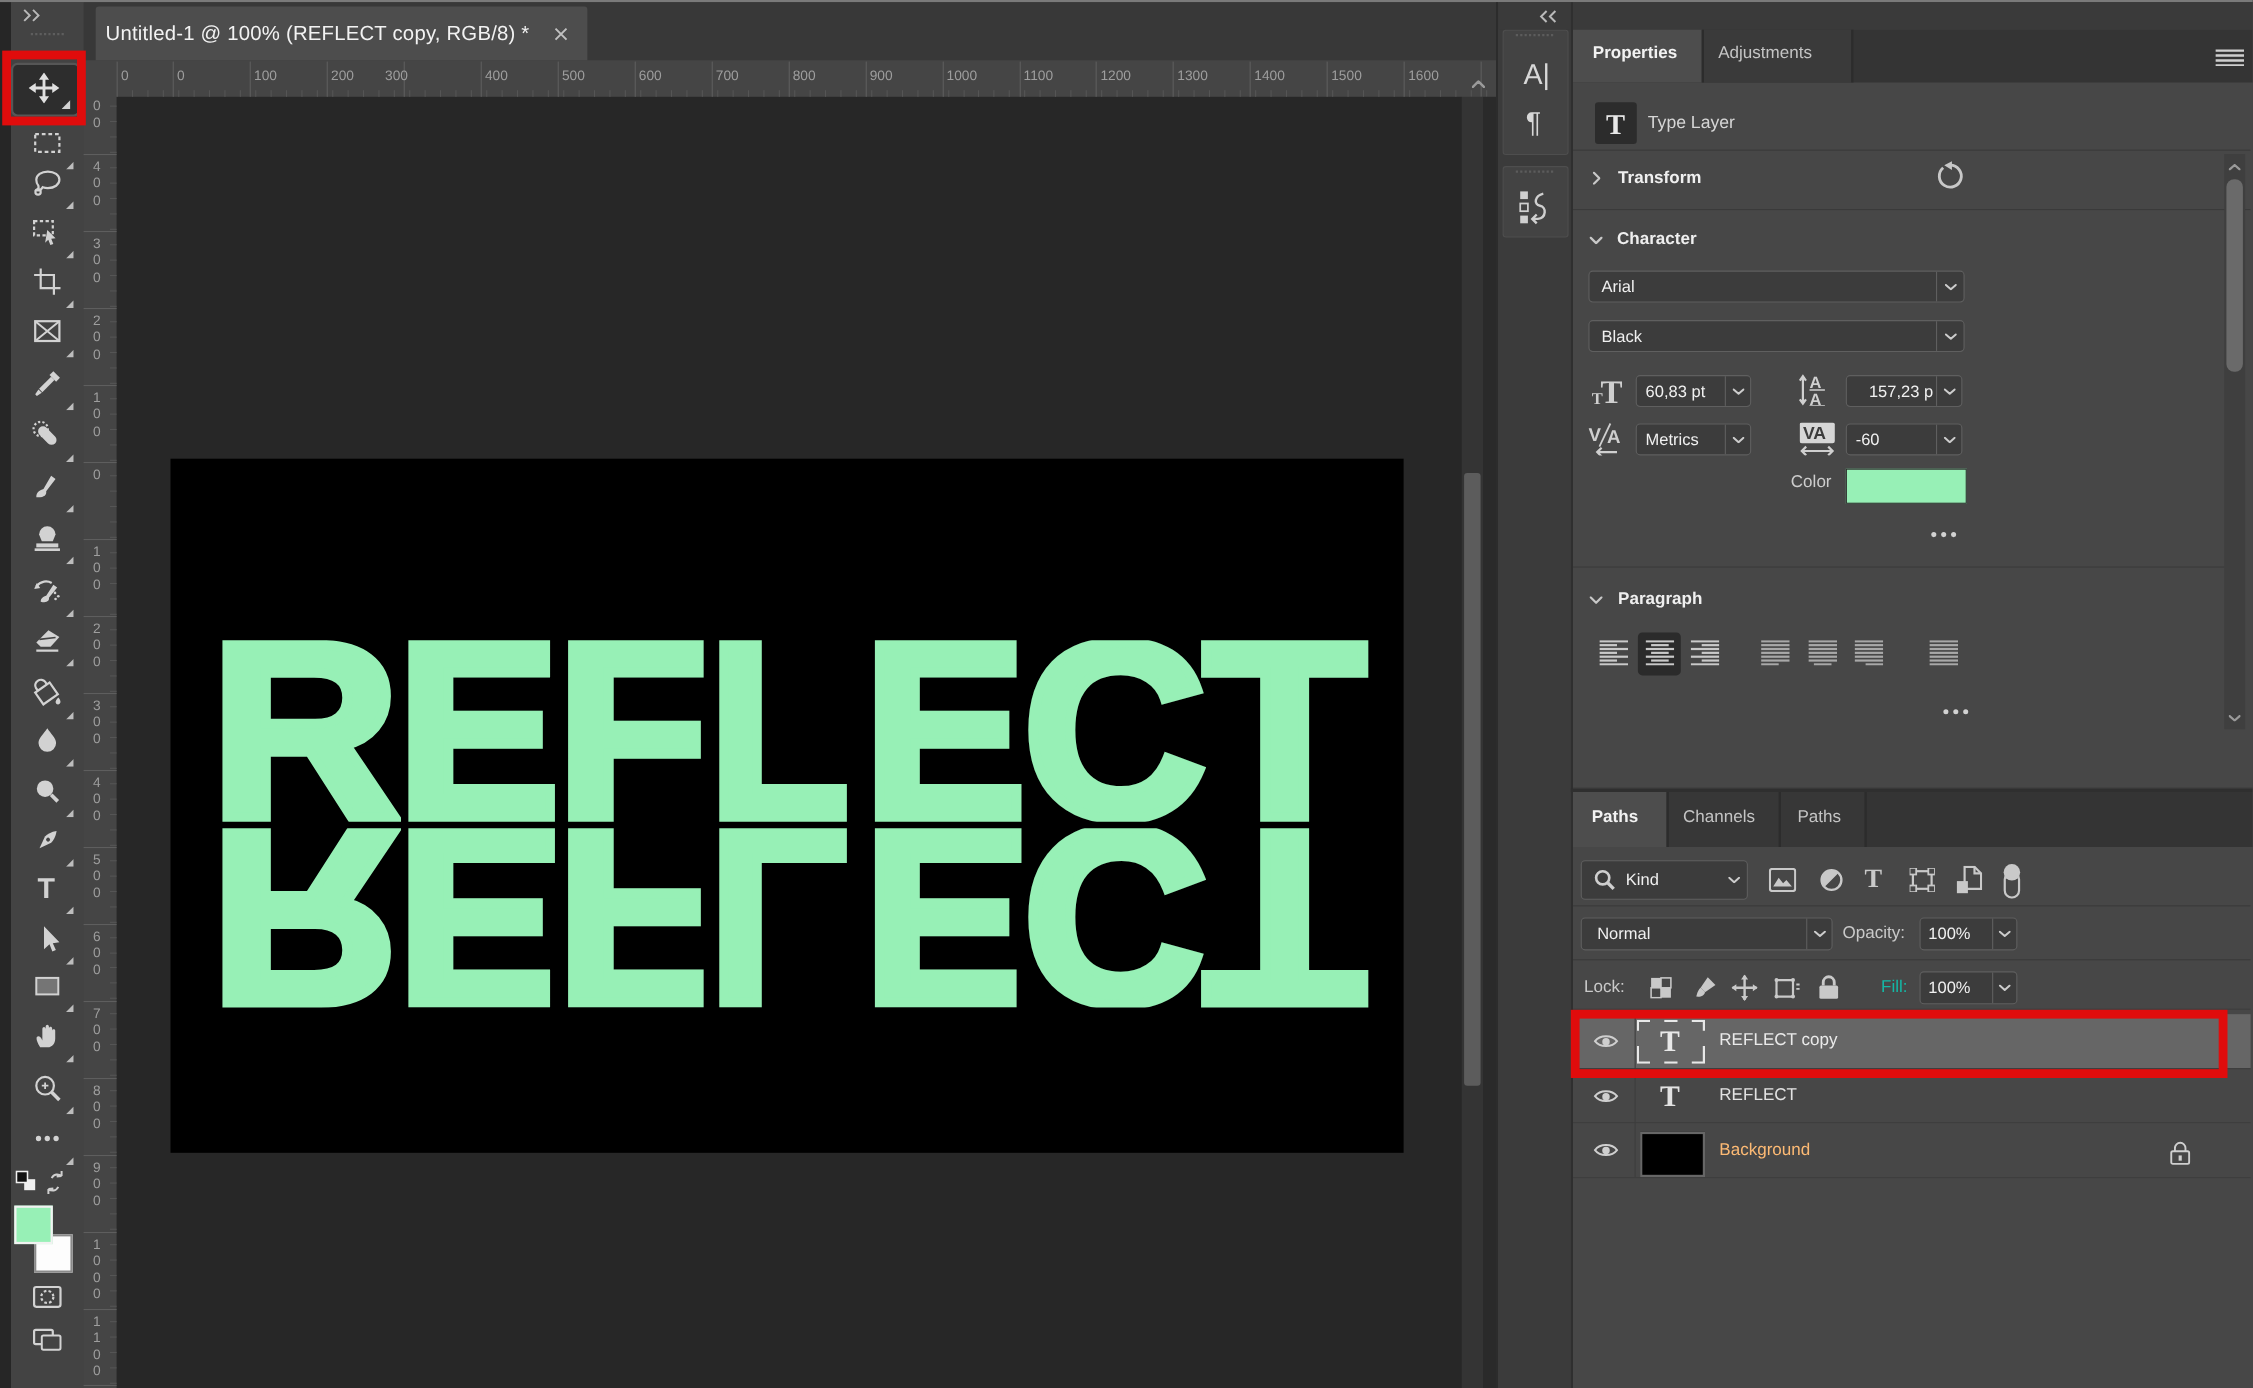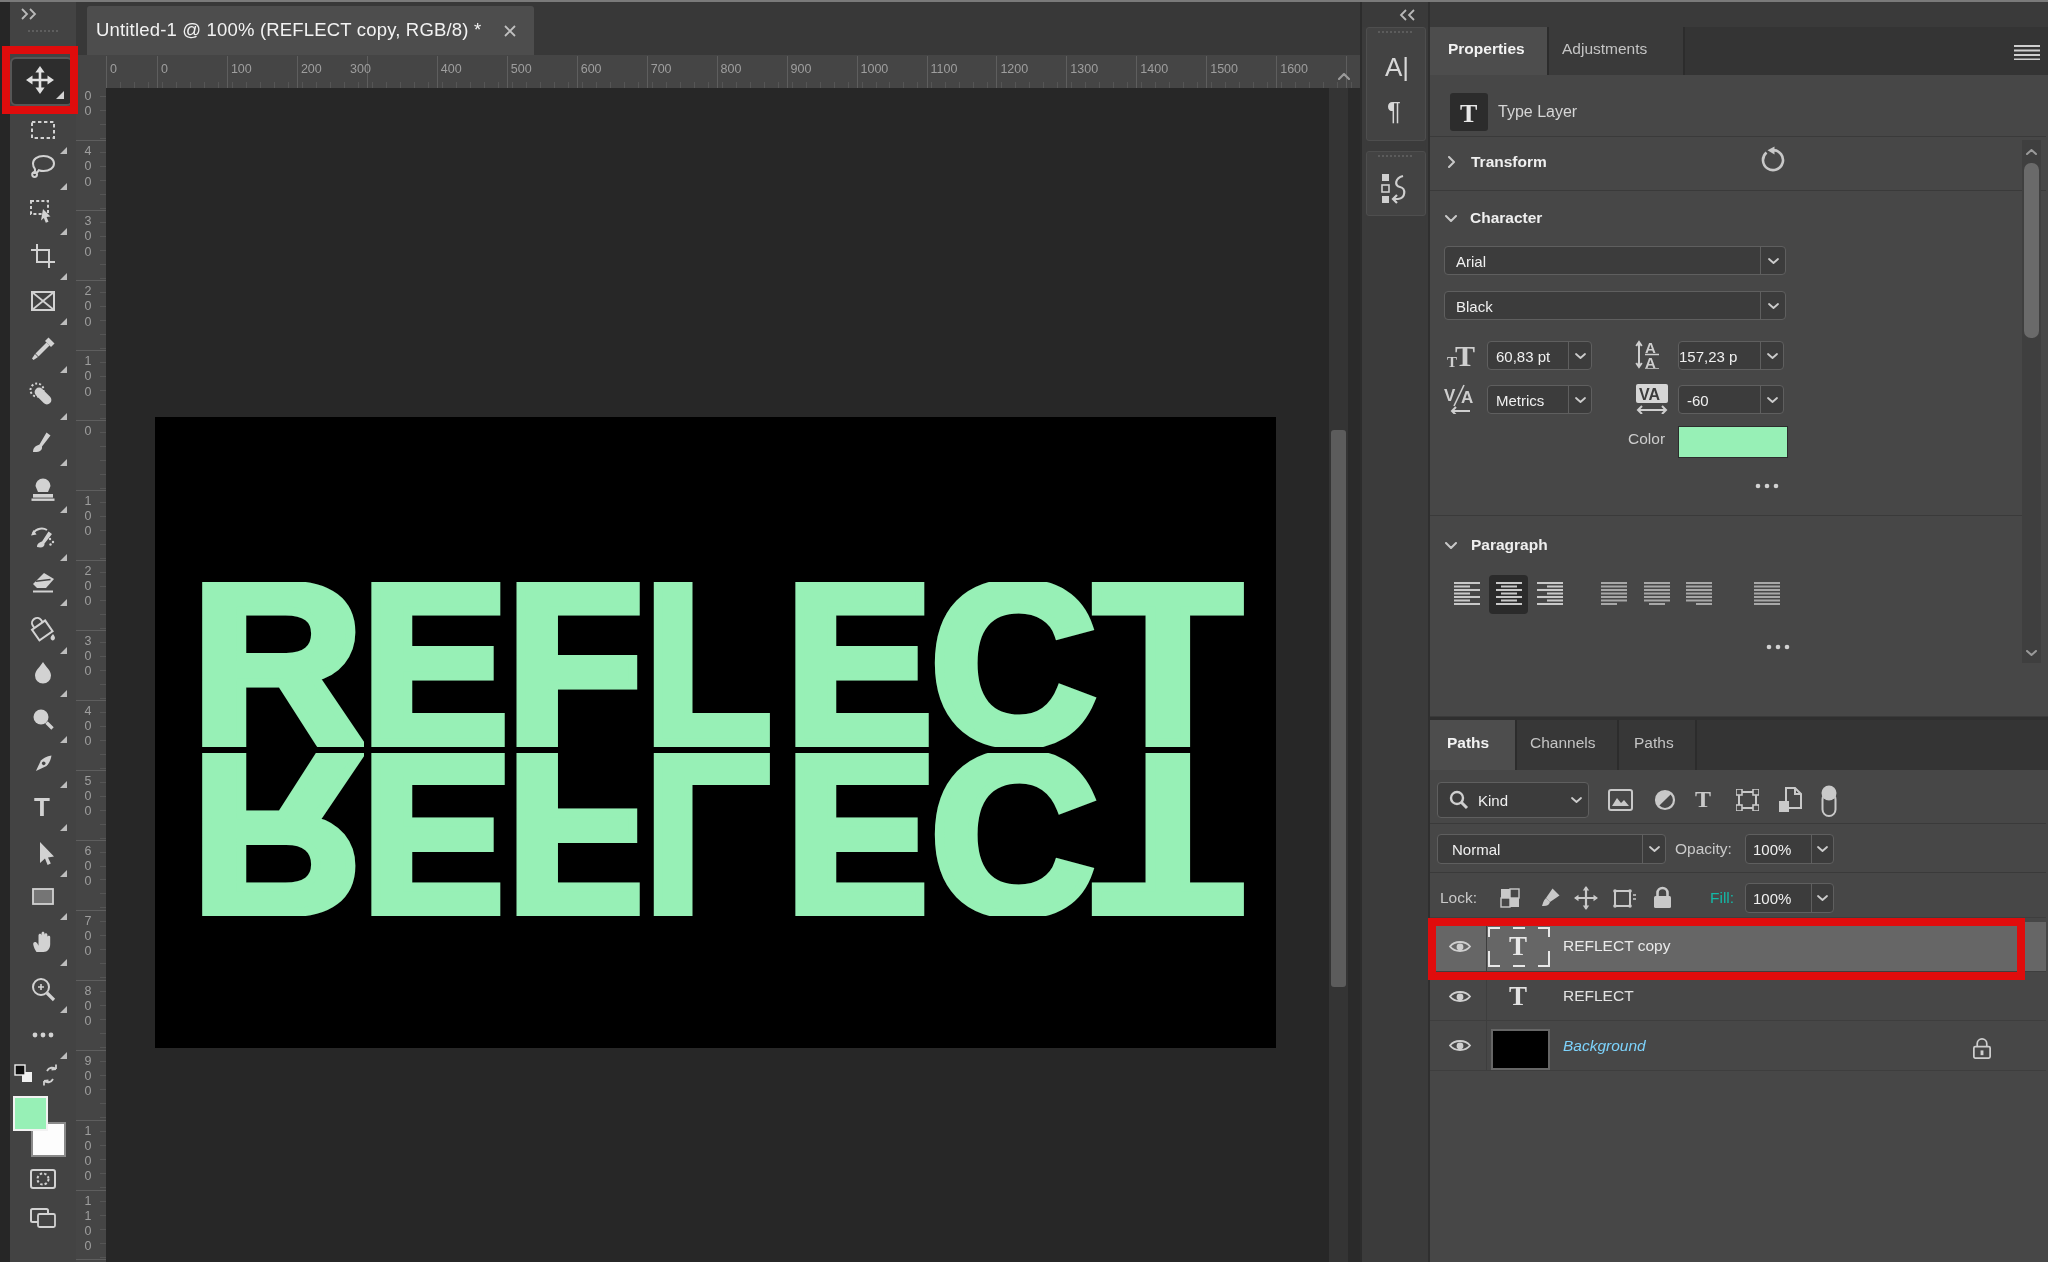--- a/index.html
+++ b/index.html
@@ -373,21 +373,21 @@
 <svg class="a" style="left:1574.5px;top:352.5px" width="11" height="6" viewBox="0 0 11 6">
     <polyline points="1,1 5.5,5 10,1" fill="none" stroke="#cccccc" stroke-width="1.8" stroke-linecap="round" stroke-linejoin="round"></polyline>
   </svg>
 <svg class="a" style="left:1635px;top:340px" width="34" height="29" viewBox="0 0 34 29">
 <path d="M4 2 V27 M1.2 6 L4 2 L6.8 6 M1.2 23 L4 27 L6.8 23" stroke="#cfcfcf" stroke-width="2" fill="none"></path>
 <text x="10" y="13" font-size="15" font-weight="700" fill="#cfcfcf" font-family="Liberation Sans">A</text>
 <text x="10" y="28" font-size="15" font-weight="700" fill="#cfcfcf" font-family="Liberation Sans">A</text>
 <path d="M10 14.5 H24 M10 29 H24" stroke="#cfcfcf" stroke-width="1.4"></path>
   </svg>
 <div class="fld" style="left:1678px;top:341px;width:104px;height:27px">
-    <div class="tx" style="left:0;font-size:15px">157,23 p</div>
+    <div class="tx" style="left:20px;font-size:15px">157,23 p</div>
     <div style="position:absolute;right:22px;top:0;width:1px;height:27px;background:#5f5f5f"></div>
   </div>
 <svg class="a" style="left:1766.5px;top:352.5px" width="11" height="6" viewBox="0 0 11 6">
     <polyline points="1,1 5.5,5 10,1" fill="none" stroke="#cccccc" stroke-width="1.8" stroke-linecap="round" stroke-linejoin="round"></polyline>
   </svg>
 <svg class="a" style="left:1444px;top:384px" width="36" height="30" viewBox="0 0 36 30">
 <text x="0" y="17" font-size="17" font-weight="700" fill="#cfcfcf" font-family="Liberation Sans">V</text>
 <text x="17" y="19" font-size="17" font-weight="700" fill="#cfcfcf" font-family="Liberation Sans">A</text>
 <path d="M20 1 L10 22" stroke="#cfcfcf" stroke-width="1.6"></path>
 <path d="M8 27 H26 M12 23 L8 27 L12 31" stroke="#cfcfcf" stroke-width="2" fill="none"></path>
@@ -615,21 +615,21 @@
     <circle cx="12" cy="9" r="3.4" fill="#cfcfcf"></circle>
   </svg>
 <svg class="a" style="left:1488px;top:927px" width="62" height="40" viewBox="0 0 62 40">
 <path d="M1 10 V1 H12 M25 1 H37 M50 1 H61 V10 M61 24 V39 H50 M37 39 H25 M12 39 H1 V24" fill="none" stroke="#e8e8e8" stroke-width="2"></path>
   </svg>
 <div class="a" style="left:1509px;top:931px;color:#e8e8e8;font-family:'Liberation Serif',serif;font-size:27px;font-weight:700">T</div>
 <div class="a" style="left:1563px;top:937px;color:#eaeaea;font-size:15.5px">REFLECT copy</div>
 <div class="a" style="left:1509px;top:981px;color:#e2e2e2;font-family:'Liberation Serif',serif;font-size:27px;font-weight:700">T</div>
 <div class="a" style="left:1563px;top:987px;color:#e2e2e2;font-size:15.5px">REFLECT</div>
 <div class="a" style="left:1491px;top:1029px;width:55px;height:37px;background:#000;border:2px solid #666;"></div>
-<div class="a" style="left:1563px;top:1037px;color:#7dd3fc;font-size:15.5px;font-style:italic">Background</div>
+<div class="a" style="left:1563px;top:1037px;color:#fdba74;font-size:15.5px;">Background</div>
 <svg class="a" style="left:1972px;top:1037px" width="20" height="22" viewBox="0 0 19 23">
 <rect x="1" y="10" width="17" height="12" rx="1.5" fill="none" stroke="#cfcfcf" stroke-width="1.8"></rect>
 <path d="M4.5 10 V7 a5 5 0 0 1 10 0 V10" fill="none" stroke="#cfcfcf" stroke-width="1.8"></path>
 <rect x="8" y="14" width="3" height="5" fill="#cfcfcf"></rect>
   </svg>
 <div class="a" style="left:28px;top:30px;width:30px;height:0;border-top:2px dotted #5e5e5e"></div>
 <div class="a" style="left:10px;top:57px;width:59px;height:45px;background:#2d2d2d;border:2px solid #565656;border-radius:6px"></div>
 <div class="a" style="left:26px;top:66px;width:28px;height:28px">
     <svg width="28" height="28" viewBox="0 0 28 28">
       <path d="M14 3 L14 25 M3 14 L25 14" stroke="#e0e0e0" stroke-width="2.6" fill="none"></path>

